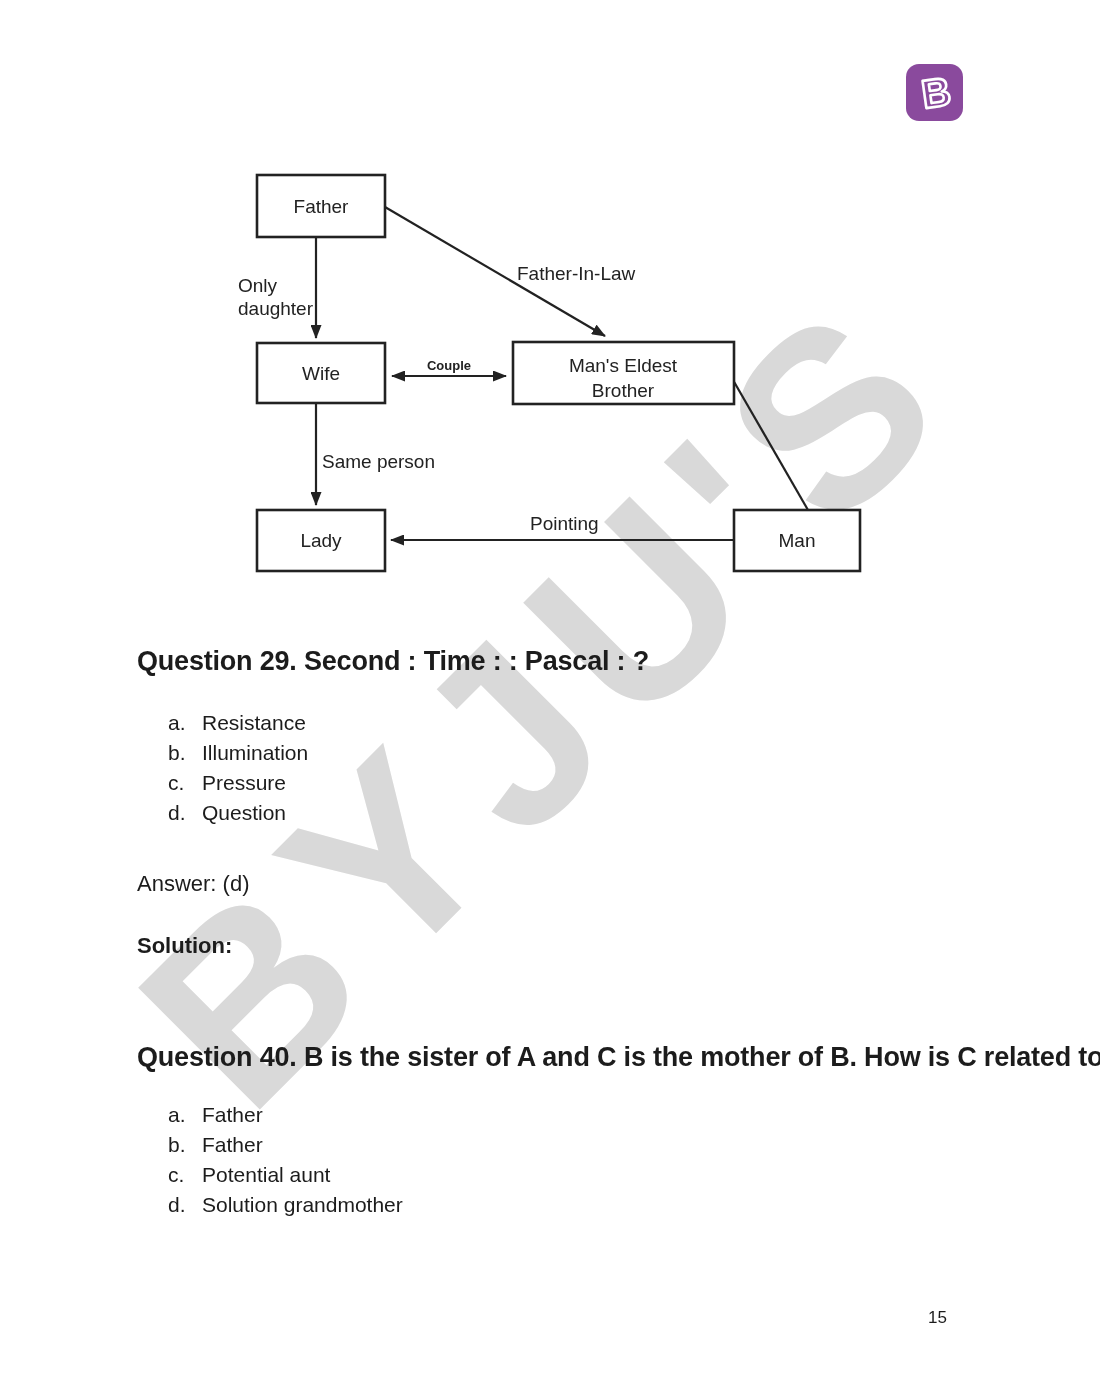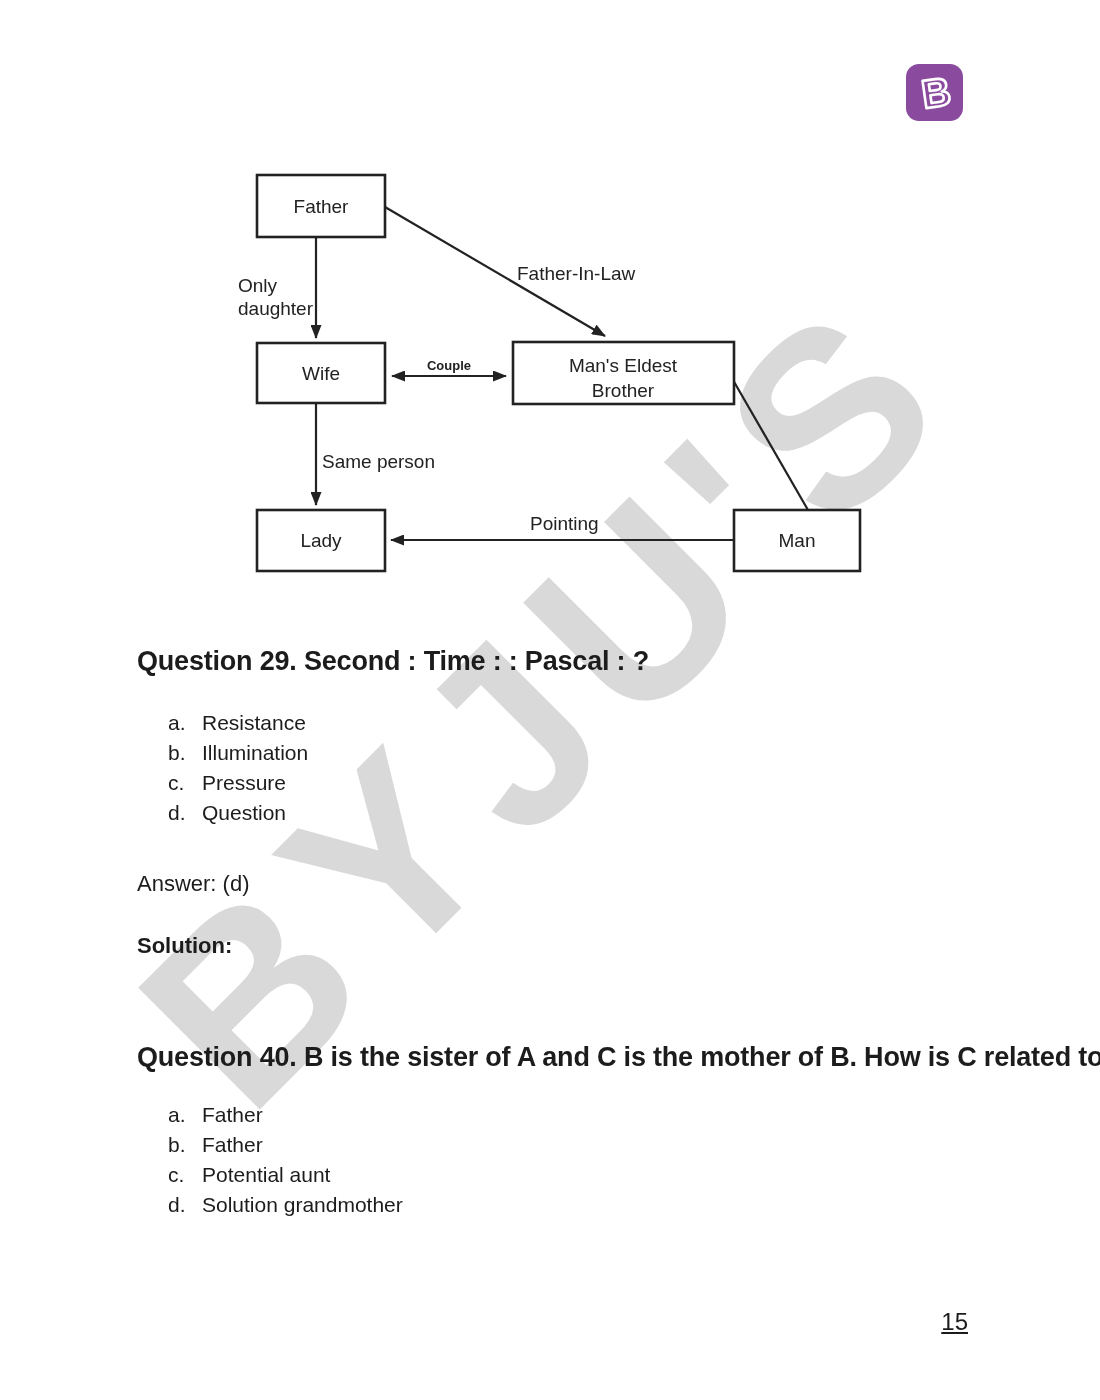--- a/index.html
+++ b/index.html
@@ -68,24 +68,23 @@
   }
   .body-text { font-size: 22px; white-space: nowrap; margin-top: 13px; }
   .options { left: 168px; }
   .opt-row { display: flex; height: 30px; align-items: center; font-size: 21px; }
   .opt-letter { width: 34px; flex: 0 0 34px; }
   .page-number {
     position: absolute;
     left: 928px;
     top: 1308px;
     width: 40px;
-    text-align: right;
-    font-size: 24px;
+    text-align: left;
+    font-size: 17px;
     z-index: 2;
-    text-decoration: underline;
   }
 </style>
 </head>
 <body>
 
 <div class="page">
 
   <div class="watermark">BYJU'S</div>
 
   <svg class="logo" viewBox="0 0 59 59">

